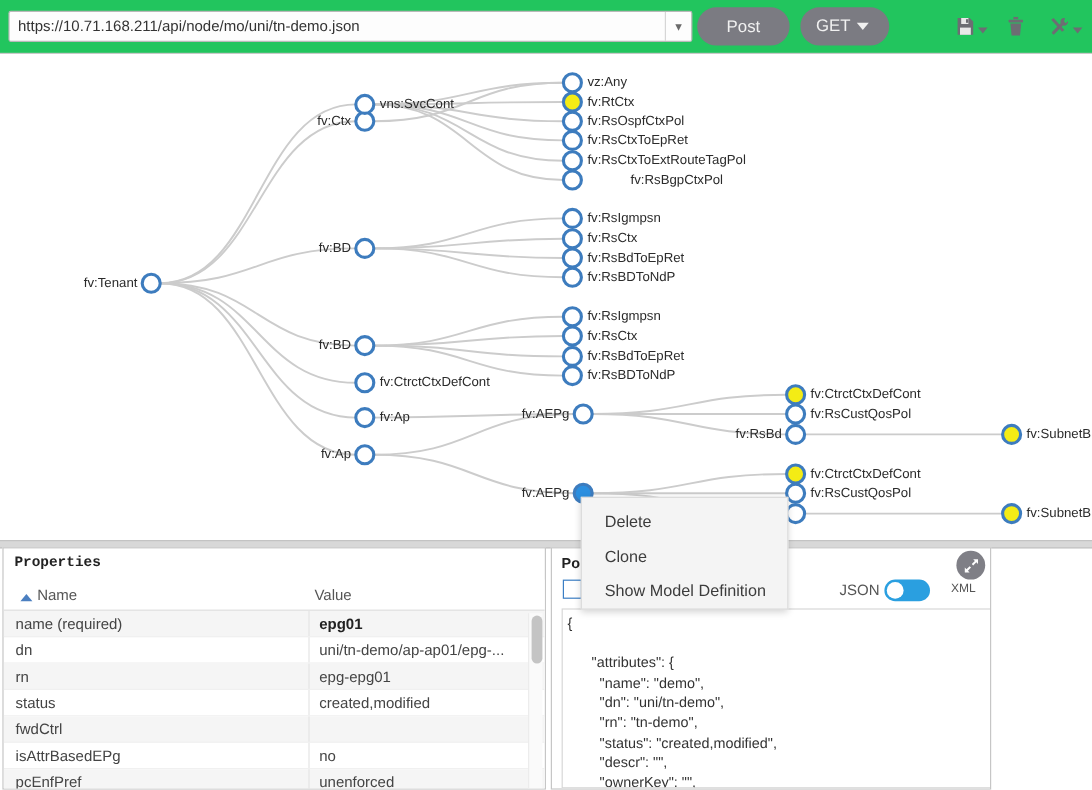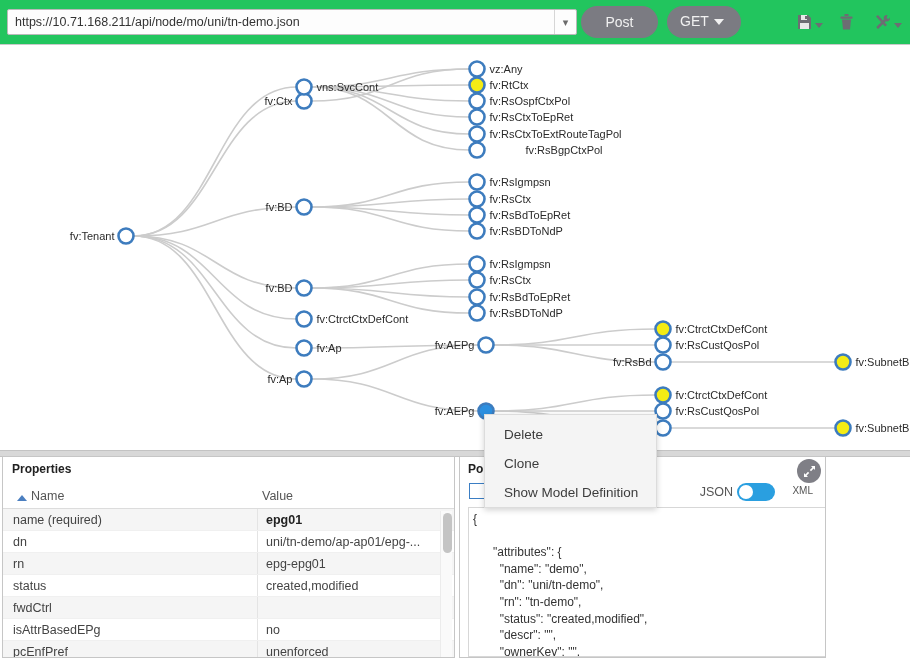--- a/index.html
+++ b/index.html
@@ -116,21 +116,21 @@
   
   #left-pane {
     position: absolute; left: 2px; top: 456px;
     width: 453px; height: 202px;
     background: #ffffff;
     border: 1px solid #c6c6c6;
     overflow: hidden;
   }
   #props-title {
     position: absolute; left: 9px; top: 5px;
-    font-size: 12px; font-weight: bold; color: #222;
+    font-size: 12px; font-weight: bold; color: #222; font-family: Liberation Mono, monospace;
   }
   #props-header {
     position: absolute; left: 0; top: 26px;
     width: 100%; height: 26px;
     border-bottom: 1px solid #dcdcdc;
     background: #fff;
   }
   #sort-caret {
     position: absolute; left: 14px; top: 12px;
     width: 0; height: 0;

